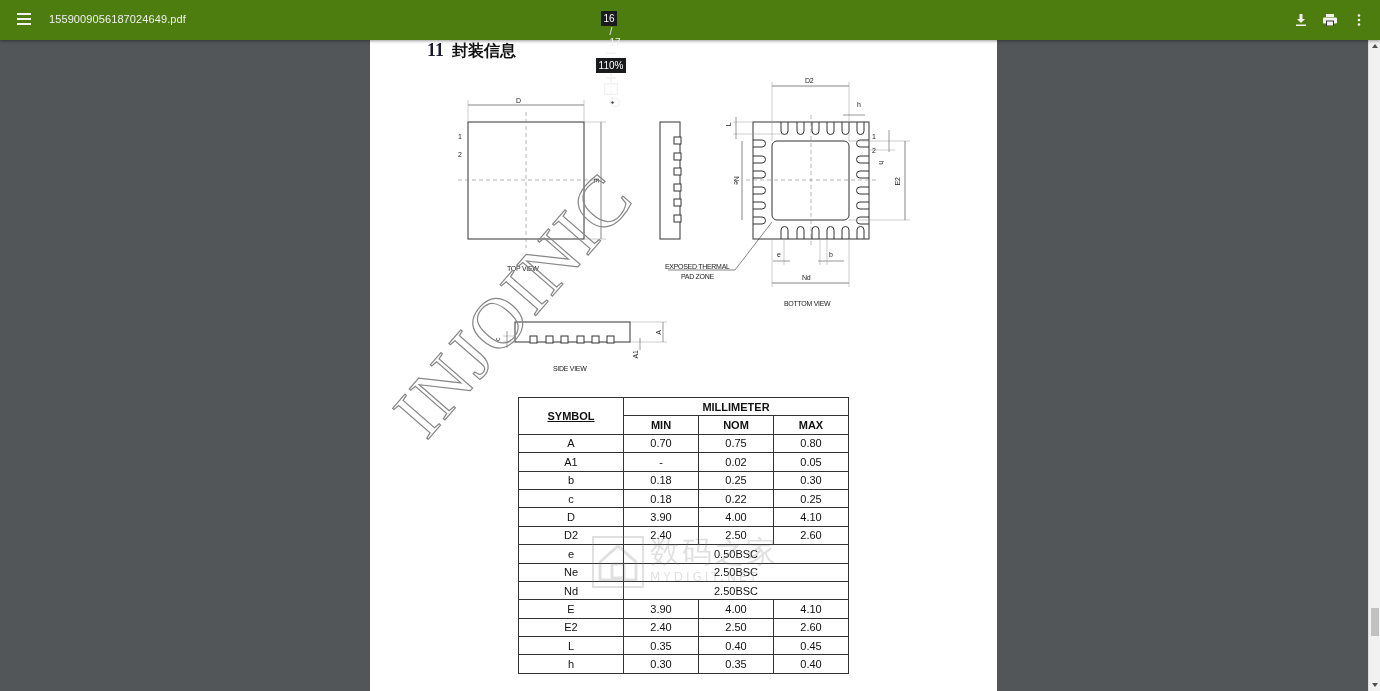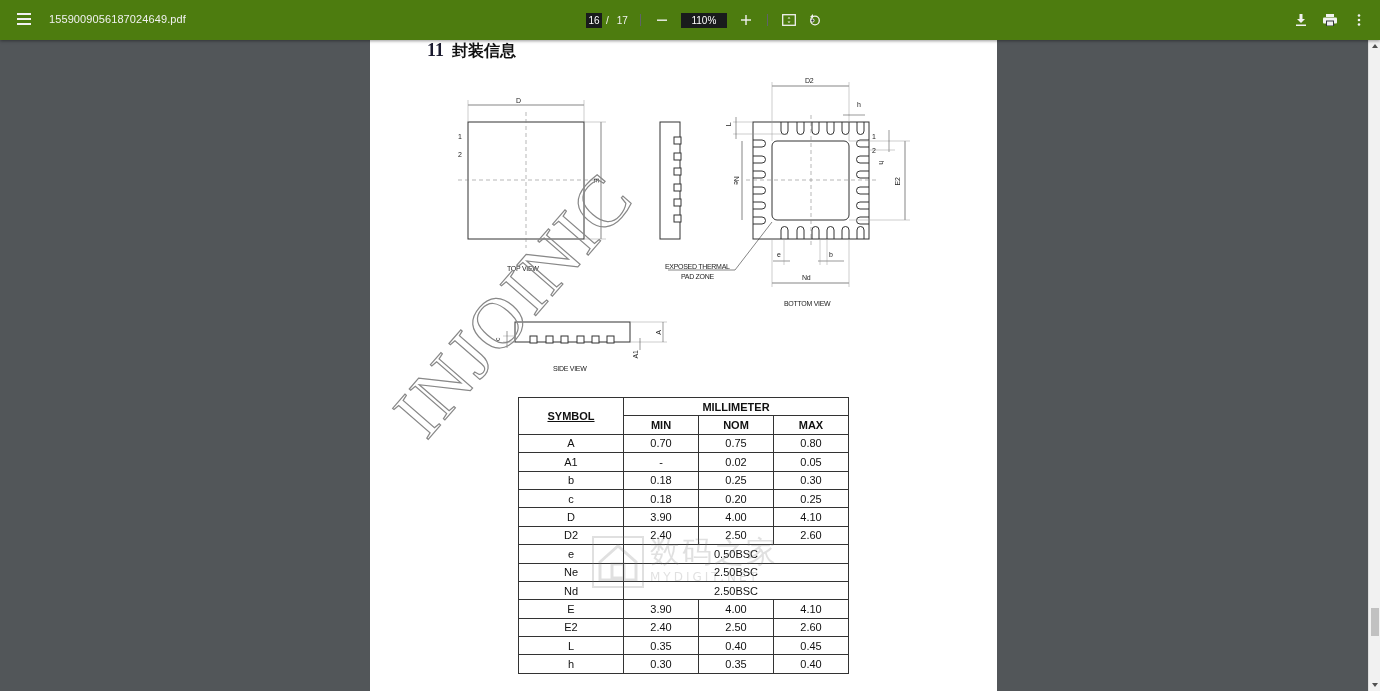--- a/index.html
+++ b/index.html
@@ -1,24 +1,24 @@
 <!DOCTYPE html>
 <html><head>
 <meta charset="utf-8">
 <style>
   * { box-sizing: border-box; margin: 0; padding: 0; }
   html, body { width: 1380px; height: 691px; overflow: hidden; background: #525659; font-family: "Liberation Sans", sans-serif; }
   .toolbar { position: absolute; left: 0; top: 0; width: 1380px; height: 40px; background: #4d7c0f; color: #f1f1f1; box-shadow: 0 1px 3px rgba(0,0,0,0.4); z-index: 5; }
   .tb-menu { position: absolute; left: 17px; top: 13px; width: 14px; height: 14px; cursor: pointer; }
   .tb-menu span { display: block; height: 2px; background: #f1f1f1; margin-bottom: 3px; }
   .tb-title { position: absolute; left: 49px; top: 13px; font-size: 11px; color: #f1f1f1; letter-spacing: 0.1px; }
-  .tb-center { position: absolute; left: 586px; top: 11px; height: 18px; display: flex; align-items: center; font-size: 10px; color: #f1f1f1; }
+  .tb-center { position: absolute; left: 586px; top: 11px; height: 18px; display: flex; align-items: center; font-size: 10px; color: #f1f1f1; flex-direction: column; }
   .page-input { background: #191b1c; color: #fff; width: 16px; height: 15px; line-height: 15px; text-align: center; font-size: 10px; margin-right: 4px; }
   .sep { width: 1px; height: 12px; background: #5f6368; margin: 0 12px; }
-  .zoom-val { background: #191b1c; color: #fff; width: 46px; height: 15px; line-height: 15px; text-align: center; font-size: 10px; margin: 0 10px; }
+  .zoom-val { background: #191b1c; color: #fff; width: 30px; height: 15px; line-height: 15px; text-align: center; font-size: 10px; margin: 0 10px; }
   .icon-btn { display: inline-flex; align-items: center; justify-content: center; width: 18px; height: 18px; cursor: pointer; color: #f1f1f1; }
   .tb-right { position: absolute; right: 12px; top: 11px; display: flex; gap: 11px; }
   .viewer { position: absolute; left: 0; top: 40px; width: 1368px; height: 651px; }
   .page { position: absolute; left: 370px; top: 0; width: 627px; height: 660px; background: #fff; }
   .scrollbar { position: absolute; left: 1368px; top: 40px; width: 12px; height: 651px; background: #f1f1f1; border-left: 1px solid #e0e0e0; }
   .sb-up, .sb-down { position: absolute; left: 3px; width: 0; height: 0; border-left: 3px solid transparent; border-right: 3px solid transparent; }
   .sb-up { top: 4px; border-bottom: 4px solid #505050; }
   .sb-down { bottom: 4px; border-top: 4px solid #505050; }
   .sb-thumb { position: absolute; left: 2px; top: 568px; width: 8px; height: 28px; background: #c1c1c1; }
   .heading { position: absolute; left: 57px; top: 0px; font-size: 16px; font-weight: bold; color: #111; font-family: "DejaVu Sans", sans-serif; }
@@ -242,21 +242,21 @@
           </tr>
         <tr>
             <td>b</td>
             <td>0.18</td>
             <td>0.25</td>
             <td>0.30</td>
           </tr>
         <tr>
             <td>c</td>
             <td>0.18</td>
-            <td>0.20</td>
+            <td>0.22</td>
             <td>0.25</td>
           </tr>
         <tr>
             <td>D</td>
             <td>3.90</td>
             <td>4.00</td>
             <td>4.10</td>
           </tr>
         <tr>
             <td>D2</td>

